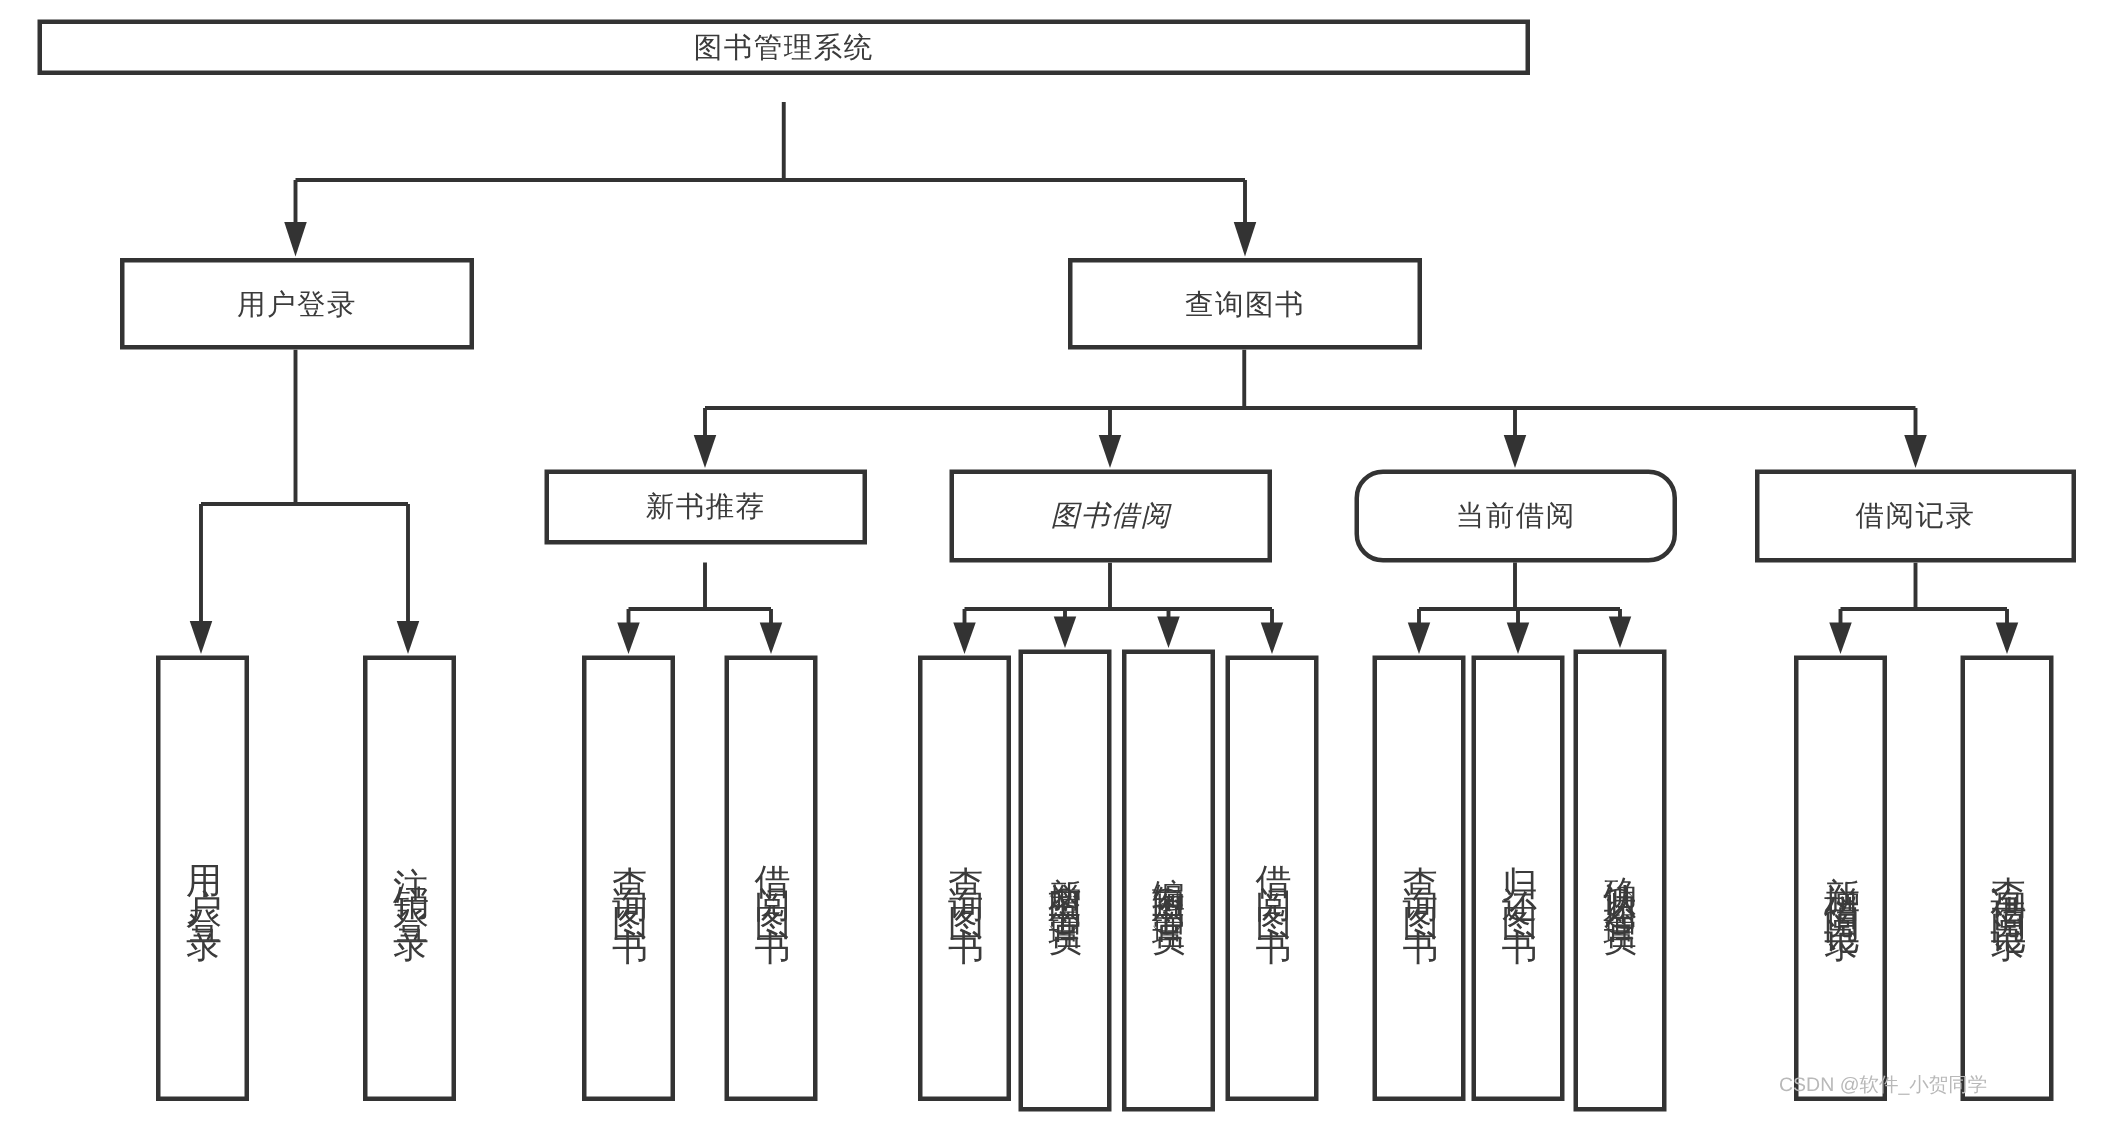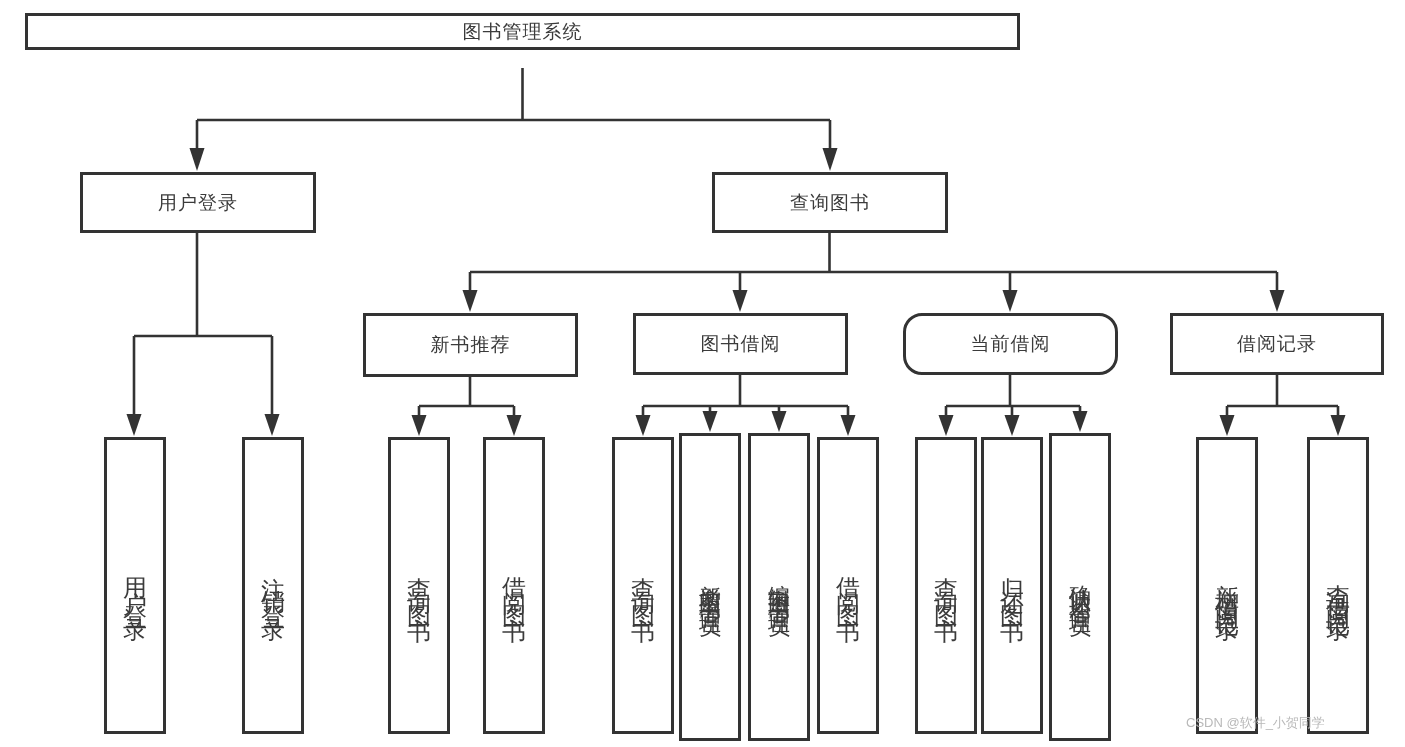--- a/index.html
+++ b/index.html
@@ -123,24 +123,24 @@
     <span>图书管理系统</span>
   </div>
 
   <div class="node h" style="left:80px;top:172px;width:236px;height:61px;">
     <span>用户登录</span>
   </div>
   <div class="node h" style="left:712px;top:172px;width:236px;height:61px;">
     <span>查询图书</span>
   </div>
 
-  <div class="node h" style="left:363px;top:313px;width:215px;height:64px;">
+  <div class="node h" style="left:363px;top:313px;width:215px;height:50px;">
     <span>新书推荐</span>
   </div>
-  <div class="node h" style="left:633px;top:313px;width:215px;height:62px;">
+  <div class="node h" style="left:633px;top:313px;width:215px;height:62px;font-style:italic;">
     <span>图书借阅</span>
   </div>
   <div class="node h" style="left:903px;top:313px;width:215px;height:62px;border-radius:19px;">
     <span>当前借阅</span>
   </div>
   <div class="node h" style="left:1170px;top:313px;width:214px;height:62px;">
     <span>借阅记录</span>
   </div>
 
   <div class="node leaf v4" style="left:104px;top:437px;width:62px;height:297px;">

